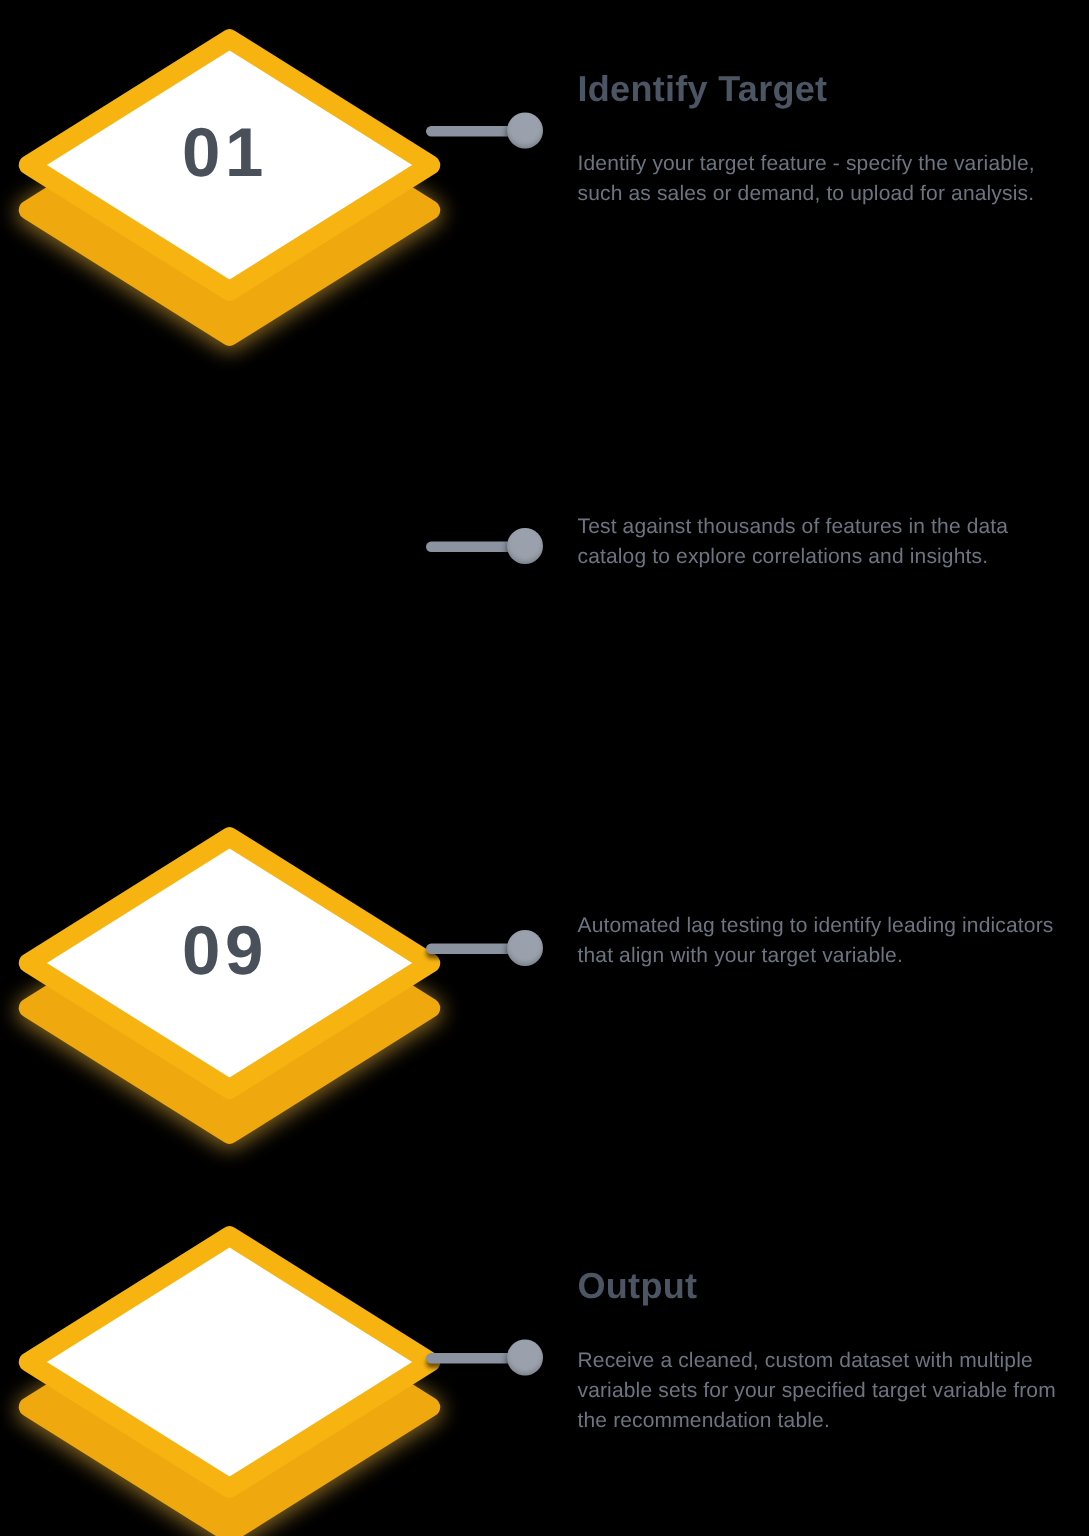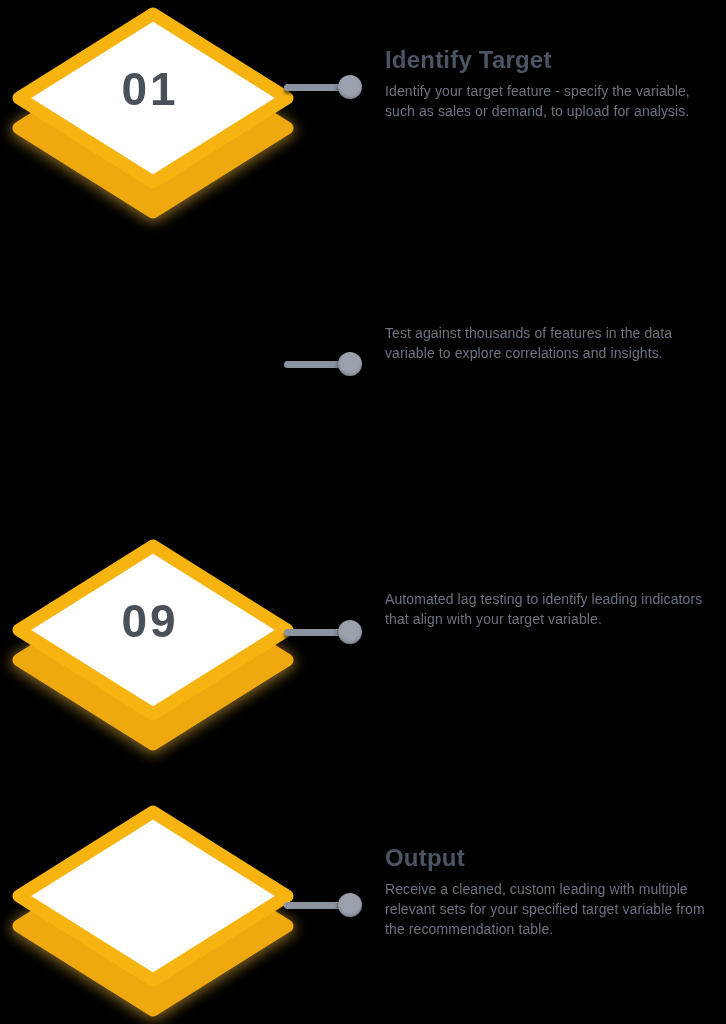--- a/index.html
+++ b/index.html
@@ -17,21 +17,21 @@
   *{box-sizing:border-box;}
   html,body{margin:0;padding:0;}
   body{
     width:726px;height:1024px;position:relative;overflow:hidden;
     background:var(--page-bg);
     font-family:"Liberation Sans", sans-serif;
   }
   .step{position:absolute;left:0;width:726px;height:266px;}
   .step1{top:0;}   .step2{top:266px;}   .step3{top:532px;}   .step4{top:798px;}
 
-  .diamond{position:absolute;left:0;top:4px;width:300px;height:240px;}
+  .diamond{position:absolute;left:0;top:16px;width:300px;height:240px;}
   .diamond svg{position:absolute;left:0;top:0;overflow:visible;}
   .glow{fill:var(--diamond-glow);stroke:var(--diamond-glow);stroke-width:16;stroke-linejoin:round;opacity:.55;}
   .side{fill:var(--diamond-side);stroke:var(--diamond-side);stroke-width:13;stroke-linejoin:round;}
   .face{fill:var(--diamond-face);stroke:var(--diamond-rim);stroke-width:13;stroke-linejoin:round;}
   .num{
     position:absolute;left:0;top:62px;width:300px;text-align:center;
     font-size:46px;font-weight:700;letter-spacing:3px;line-height:46px;
     color:var(--number-text);
   }
 
@@ -45,21 +45,21 @@
     background:var(--connector-dot);
     box-shadow:0 3px 4px rgba(0,0,0,.6), inset 0 -2px 3px rgba(0,0,0,.18);
   }
 
   .text{position:absolute;left:385px;top:48px;width:332px;}
   .title{
     margin:0;font-size:24px;line-height:24px;font-weight:700;letter-spacing:.2px;
     color:var(--title-text);text-shadow:0 2px 3px rgba(0,0,0,.5);
   }
   .desc{
-    margin:9px 0 0 0;font-size:14px;line-height:20px;font-weight:500;letter-spacing:.1px;
+    margin:26px 0 0 0;font-size:14px;line-height:20px;font-weight:500;letter-spacing:.1px;
     color:var(--body-text);text-shadow:0 2px 3px rgba(0,0,0,.5);
   }
 </style>
 </head>
 <body>
 
 <div class="step step1">
   <div class="diamond">
     <svg width="300" height="240" viewBox="0 0 300 240">
       <defs>
@@ -82,21 +82,21 @@
     <p class="desc">Identify your target feature - specify the variable, such as sales or demand, to upload for analysis.</p>
   </div>
 </div>
 
 <div class="step step2">
   <div class="connector" style="top:86px">
     <div class="cline"></div>
     <div class="cdot"></div>
   </div>
   <div class="text">
-    <p class="desc">Test against thousands of features in the data variable to explore correlations and insights.</p>
+    <p class="desc">Test against thousands of features in the data catalog to explore correlations and insights.</p>
   </div>
 </div>
 
 <div class="step step3">
   <div class="diamond">
     <svg width="300" height="240" viewBox="0 0 300 240">
       <defs>
           <filter id="gblur3" x="-40%" y="-40%" width="180%" height="180%">
             <feGaussianBlur stdDeviation="7"></feGaussianBlur>
           </filter>
@@ -128,15 +128,15 @@
       <polygon class="side" points="153,40 287,124 153,208 19,124"></polygon>
       <polygon class="face" points="153,10 287,94 153,178 19,94"></polygon>
     </svg>
   </div>
   <div class="connector" style="top:95px">
     <div class="cline"></div>
     <div class="cdot"></div>
   </div>
   <div class="text">
     <h3 class="title">Output</h3>
-    <p class="desc">Receive a cleaned, custom leading with multiple relevant sets for your specified target variable from the recommendation table.</p>
+    <p class="desc">Receive a cleaned, custom dataset with multiple variable sets for your specified target variable from the recommendation table.</p>
   </div>
 </div>
 
 </body></html>

